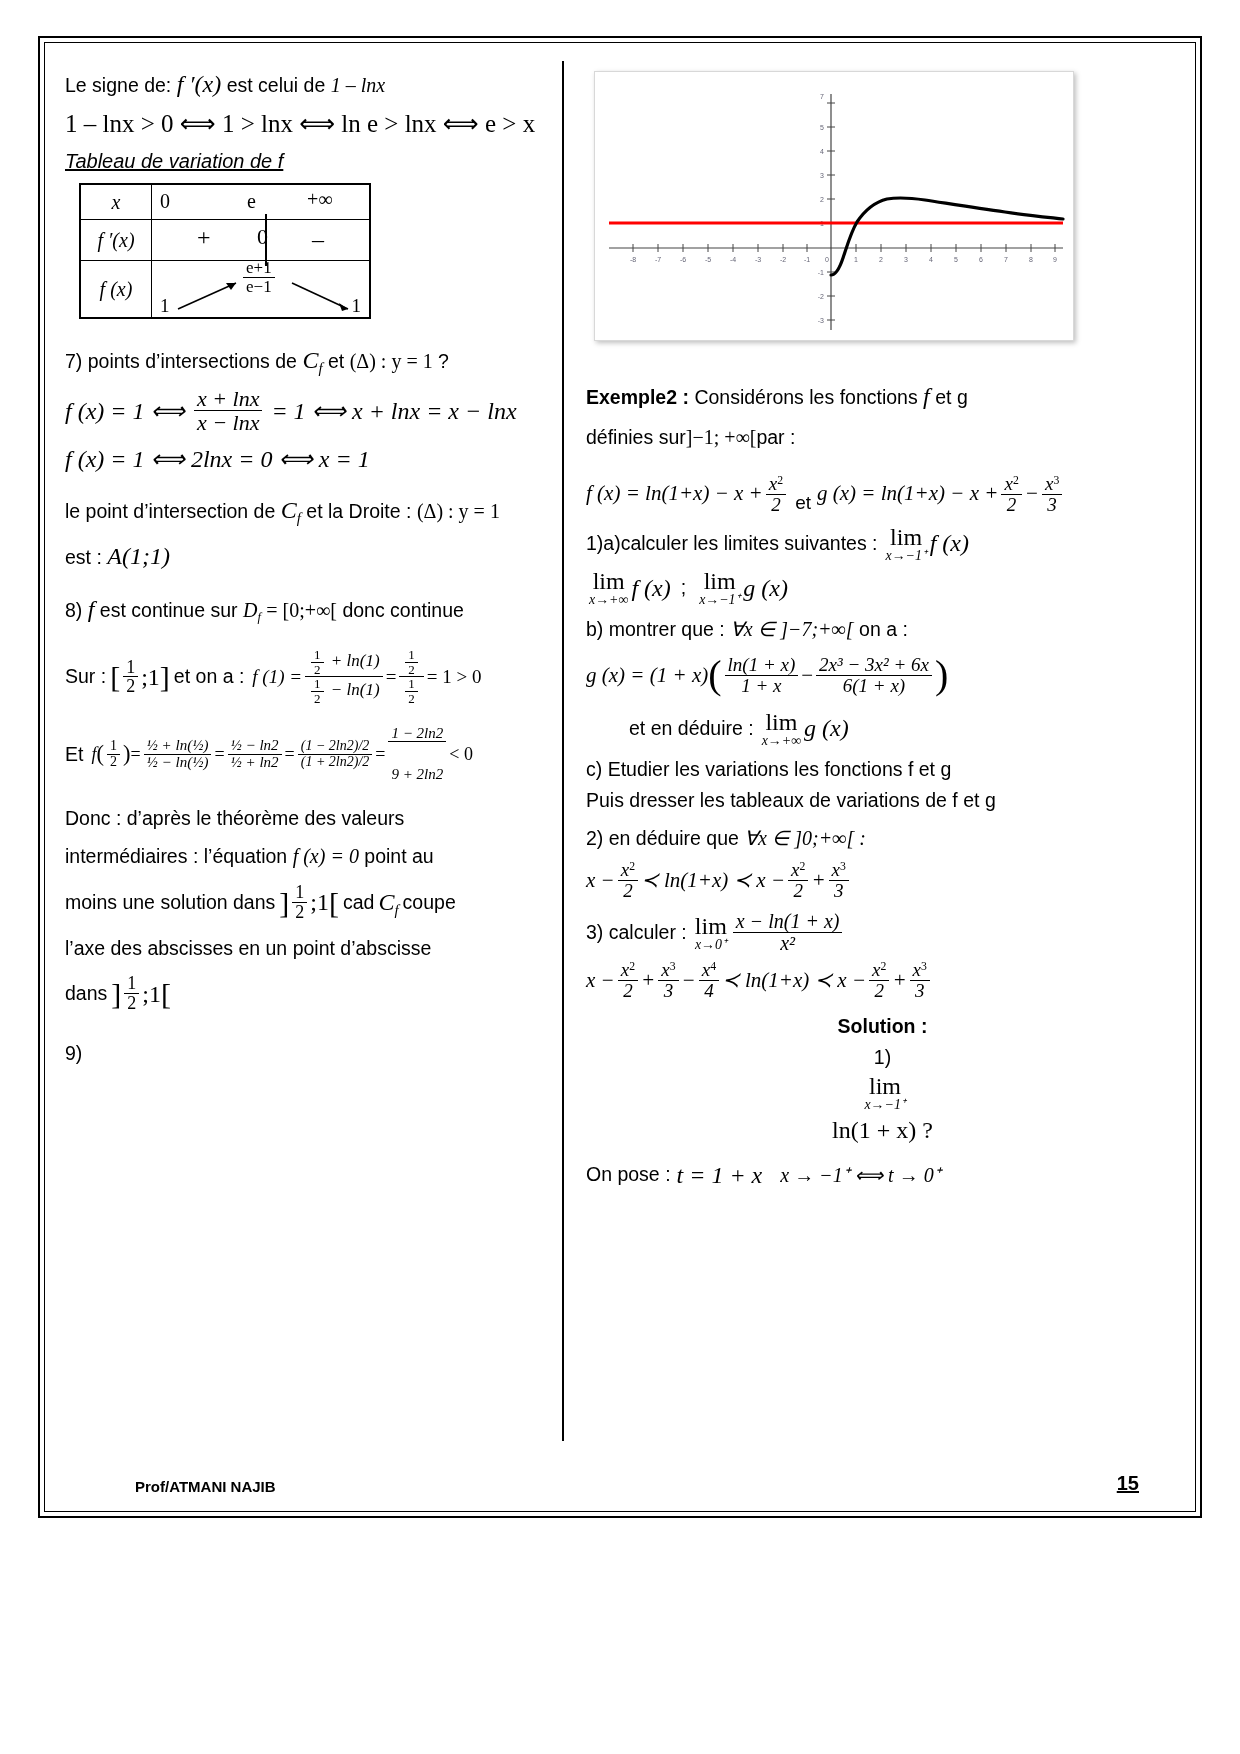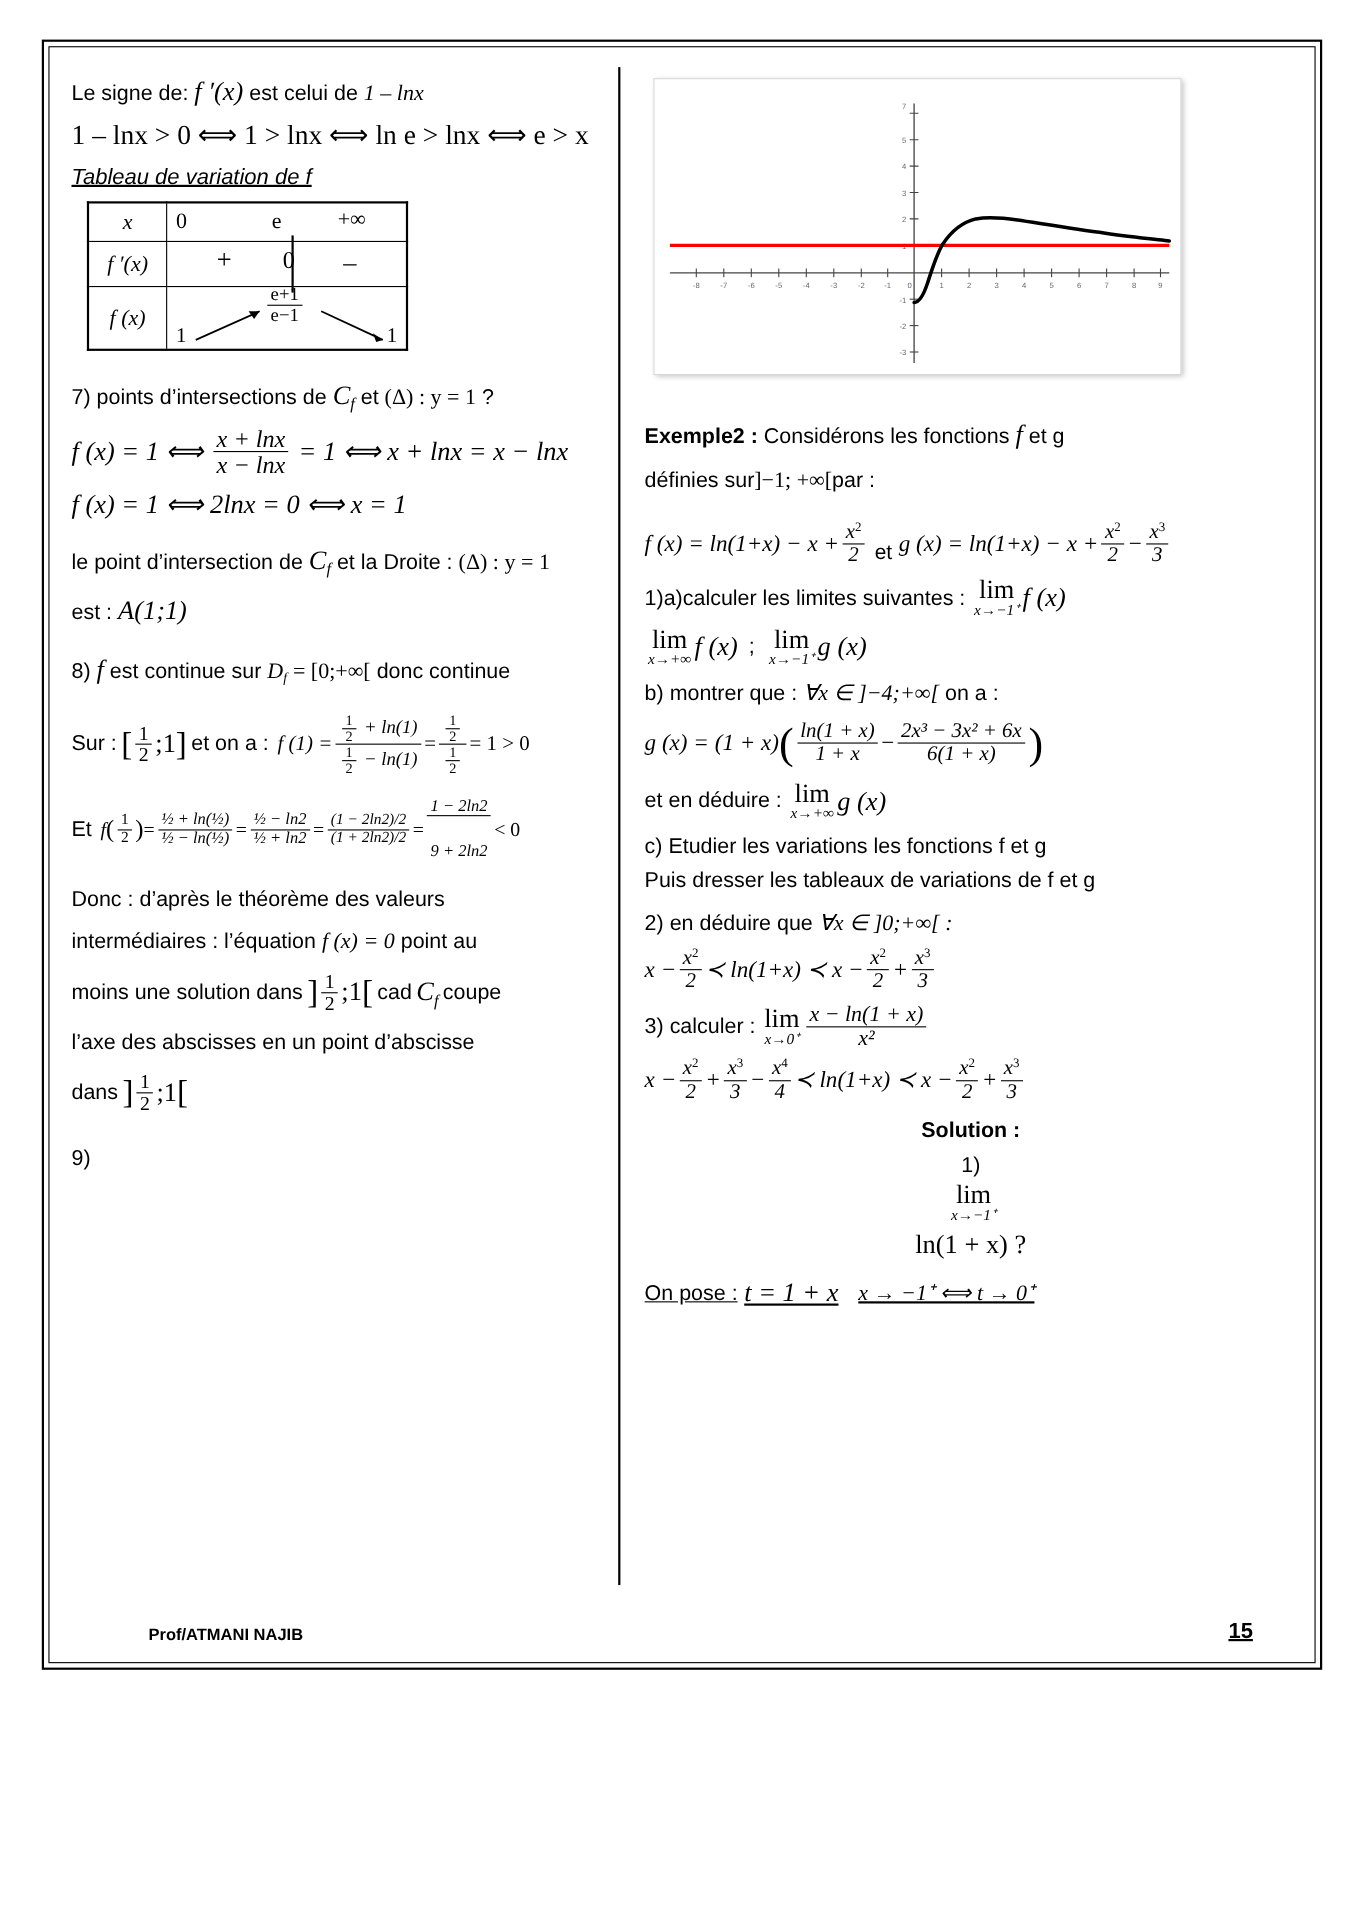--- a/index.html
+++ b/index.html
@@ -495,40 +495,40 @@
       <span style="margin:0 10px;">;</span>
       <span class="lim mbig">
         <span class="lbody">lim</span>
         <span class="lsub m">x→−1⁺</span>
       </span>
       <span class="mbig m">g (x)</span>
     </div>
 
     <div class="txt">
       <span>b) montrer que :</span>
-      <span class="eq-s m">∀x ∈ ]−4;+∞[</span>
+      <span class="eq-s m">∀x ∈ ]−7;+∞[</span>
       <span>on a :</span>
     </div>
 
     <div class="eq" style="display:flex;align-items:center;font-size:21px;">
       <span class="m">g (x) = (1 + x)</span>
       <span class="brk" style="font-size:40px;font-family:'Liberation Serif',serif;">(</span>
       <span class="frac" style="font-size:19px;">
         <span class="num m">ln(1 + x)</span>
         <span class="den m">1 + x</span>
       </span>
       <span class="mr">−</span>
       <span class="frac" style="font-size:19px;">
         <span class="num m">2x³ − 3x² + 6x</span>
         <span class="den m">6(1 + x)</span>
       </span>
       <span class="brk" style="font-size:40px;font-family:'Liberation Serif',serif;">)</span>
     </div>
 
-    <div class="txt" style="display:flex;align-items:center;">
+    <div class="txt" style="display:flex;align-items:center;margin-left:43px;">
       <span>et en déduire :</span>
       <span class="lim mbig" style="margin-left:8px;">
         <span class="lbody">lim</span>
         <span class="lsub m">x→+∞</span>
       </span>
       <span class="mbig m">g (x)</span>
     </div>
 
     <div class="txt" style="margin-bottom:0;">c) Etudier les variations les fonctions f et g</div>
     <div class="txt">Puis dresser les tableaux de variations de f et g</div>
@@ -602,21 +602,21 @@
     <div class="txt" style="display:flex;align-items:center;flex-direction:column;">
       <span class="b">Solution :</span>
       <span>1)</span>
       <span class="lim mbig" style="margin-left:8px;">
         <span class="lbody">lim</span>
         <span class="lsub m">x→−1⁺</span>
       </span>
       <span class="mbig mr">ln(1 + x) ?</span>
     </div>
 
-    <div class="txt" style="display:flex;align-items:center;text-decoration:underline;">
+    <div class="txt" style="display:flex;align-items:center;">
       <span>On pose :</span>
       <span class="mbig m" style="margin-left:6px;">t = 1 + x</span>
       <span class="eq-s m" style="margin-left:18px;">x → −1⁺ ⟺ t → 0⁺</span>
     </div>
 
    </div>
   </div>
 
   <div class="footer">
     <span class="author">Prof/ATMANI NAJIB</span>

